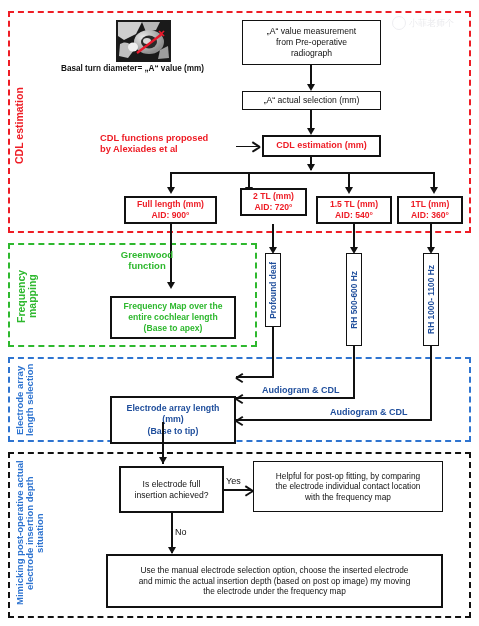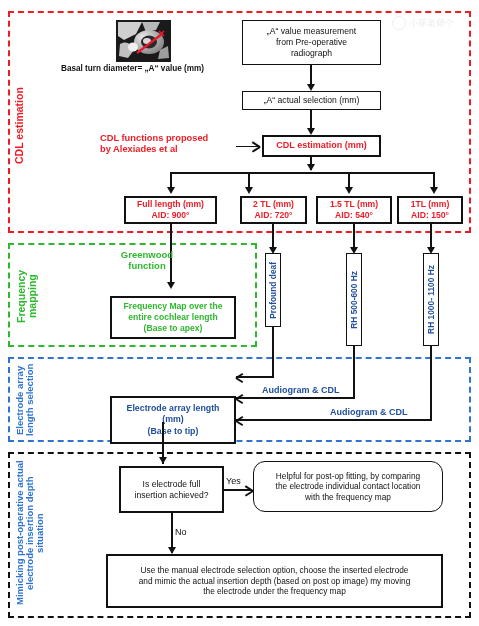--- a/index.html
+++ b/index.html
@@ -199,28 +199,28 @@
 
   <div class="ln vln" style="left:348px;top:172px;height:20px;"></div>
   <div class="ah-down" style="left:344.5px;top:187px;"></div>
 
   <div class="ln vln" style="left:433px;top:172px;height:20px;"></div>
   <div class="ah-down" style="left:429.5px;top:187px;"></div>
 
   <div class="box red thick" style="left:124px;top:196px;width:93px;height:28px;font-size:8.6px;">Full length (mm)
 AID: 900°</div>
 
-  <div class="box red thick" style="left:240px;top:196px;width:67px;height:28px;font-size:8.6px;">2 TL (mm)
+  <div class="box red thick" style="left:240px;top:188px;width:67px;height:28px;font-size:8.6px;">2 TL (mm)
 AID: 720°</div>
 
   <div class="box red thick" style="left:316px;top:196px;width:76px;height:28px;font-size:8.6px;">1.5 TL (mm)
 AID: 540°</div>
 
   <div class="box red thick" style="left:397px;top:196px;width:66px;height:28px;font-size:8.6px;">1TL (mm)
-AID: 150°</div>
+AID: 360°</div>
 
   <div class="ln vln" style="left:170px;top:224px;height:63px;"></div>
   <div class="ah-down" style="left:166.5px;top:282px;"></div>
 
   <div class="ln vln" style="left:272px;top:224px;height:28px;"></div>
   <div class="ah-down" style="left:268.5px;top:247px;"></div>
 
   <div class="ln vln" style="left:353px;top:224px;height:28px;"></div>
   <div class="ah-down" style="left:349.5px;top:247px;"></div>
 
@@ -267,21 +267,21 @@
   <div class="ln vln" style="left:162px;top:422px;height:42px;"></div>
   <div class="ah-down" style="left:158.5px;top:457px;"></div>
 
   <div class="box black thick" style="left:119px;top:466px;width:105px;height:47px;font-size:8.6px;">Is electrode full
 insertion  achieved?</div>
 
   <div class="ln hln" style="left:224px;top:489px;width:27px;"></div>
   <div class="ah-right-open" style="left:243px;top:489.5px;width:10px;height:2px;"></div>
   <div class="elabel" style="left:226px;top:476px;font-size:9px;">Yes</div>
 
-  <div class="box black" style="left:253px;top:461px;width:190px;height:51px;font-size:8.3px;border-radius:12px;">Helpful for post-op fitting, by comparing
+  <div class="box black" style="left:253px;top:461px;width:190px;height:51px;font-size:8.3px;">Helpful for post-op fitting, by comparing
 the electrode individual contact location
 with the frequency map</div>
 
   <div class="ln vln" style="left:171px;top:513px;height:40px;"></div>
   <div class="ah-down" style="left:167.5px;top:547px;"></div>
   <div class="elabel" style="left:175px;top:527px;font-size:9px;">No</div>
 
   <div class="box black thick" style="left:106px;top:554px;width:337px;height:54px;font-size:8.3px;">Use the manual electrode selection option, choose the inserted electrode
 and mimic the actual insertion depth (based on post op image) my moving
 the electrode under the frequency map</div>

